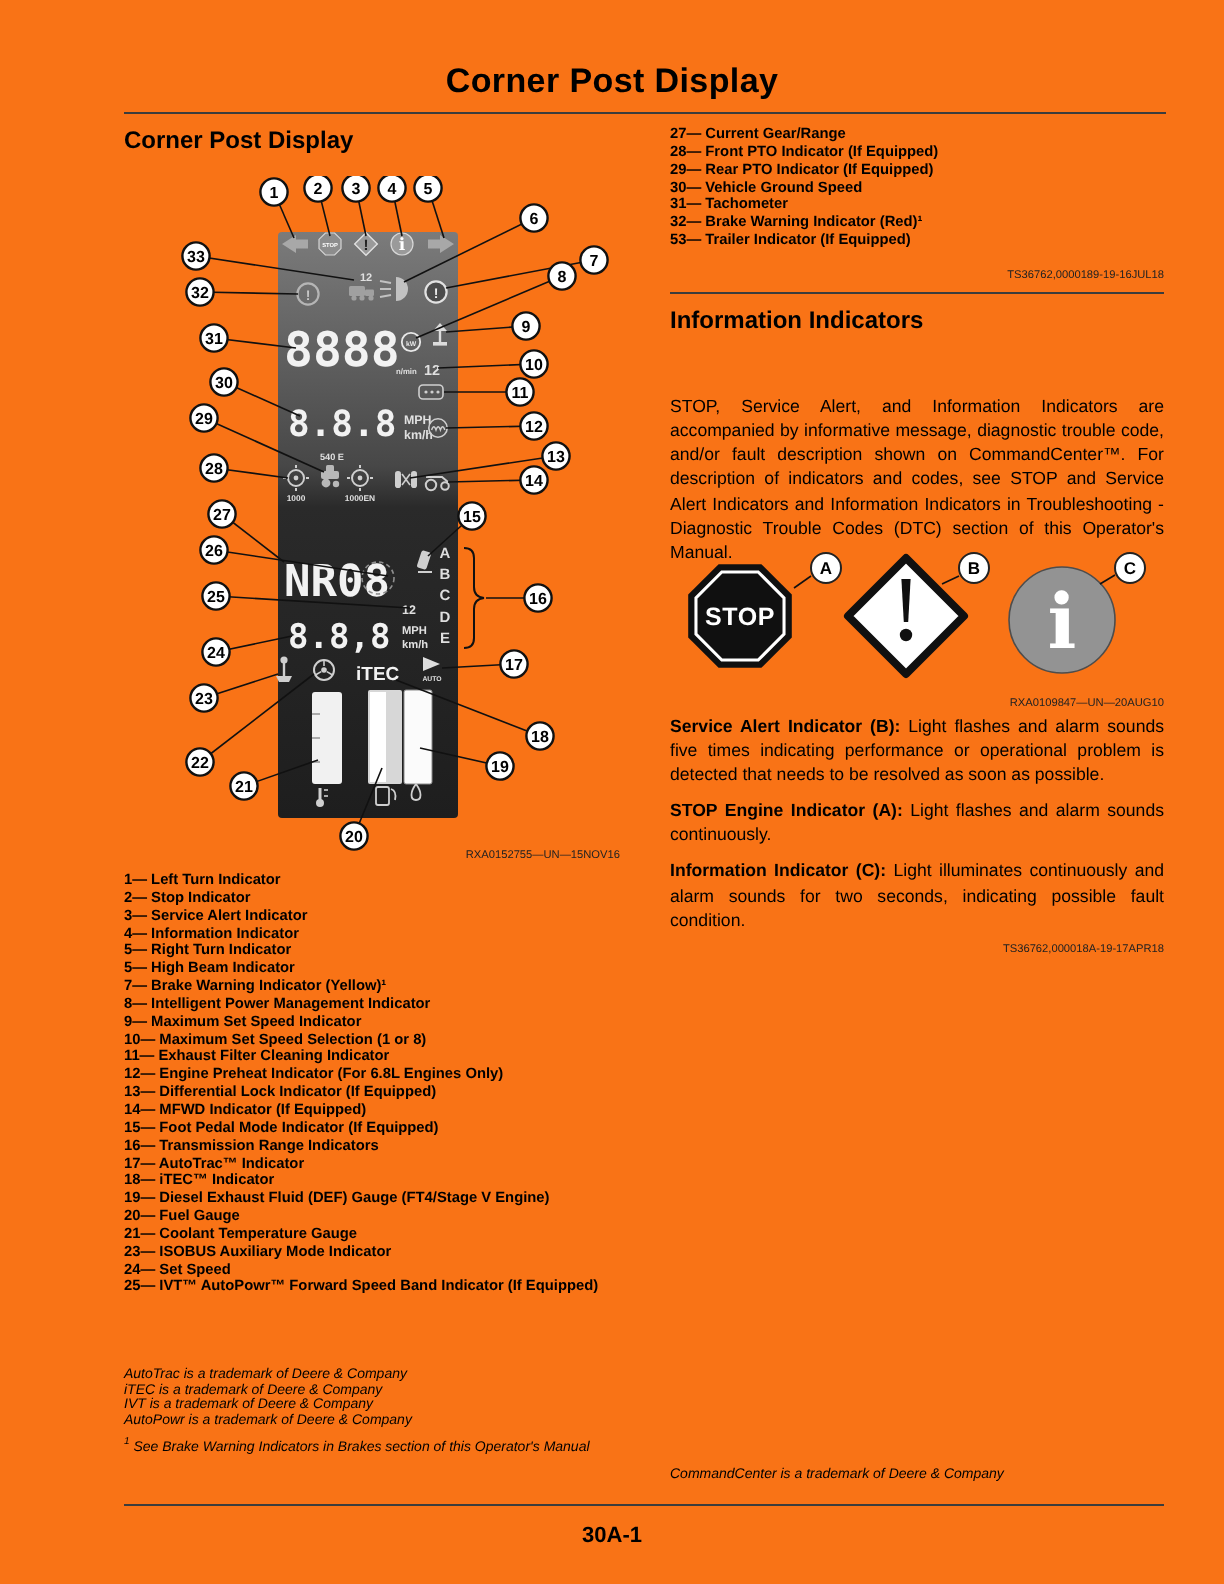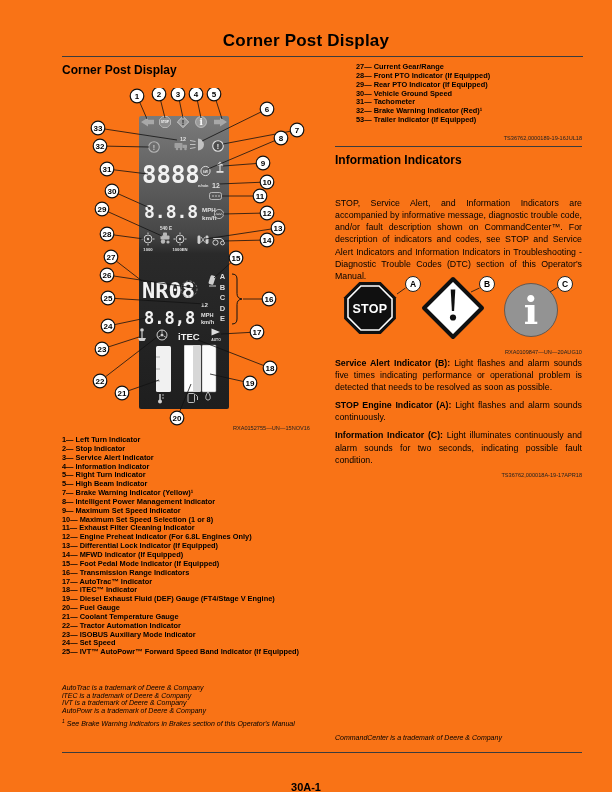--- a/index.html
+++ b/index.html
@@ -9,40 +9,40 @@
               font-size:17px;font-weight:bold;letter-spacing:.2px;}
   .hrule{position:absolute;height:1px;background:#3c3c3c;}
   #title-rule{top:56px;left:62px;width:521px;}
   #rule-right{top:146px;left:335px;width:247px;}
   #bottom-rule{top:752px;left:62px;width:520px;}
   .section-heading{position:absolute;font-size:12px;font-weight:bold;}
   #heading-left{left:62px;top:63px;}
   #heading-info{left:335px;top:153px;}
   .legend{position:absolute;}
   #legend-left{left:62px;top:436px;width:252px;}
-  #legend-right{left:335px;top:63px;width:248px;margin-left:21px;}
+  #legend-right{left:335px;top:63px;width:248px;}
   .legend-item{font-size:7.4px;font-weight:bold;line-height:8.85px;
                padding-left:22px;text-indent:-22px;}
   .doc-code{position:absolute;font-size:5.6px;color:#222;text-align:right;}
   #fig-caption-left{left:62px;top:425px;width:248px;}
   #doc-code-top{left:335px;top:135px;width:247px;}
   #fig-caption-right{left:335px;top:349px;width:247px;}
   #doc-code-bottom{left:335px;top:472px;width:247px;}
   .body-text{font-size:8.8px;line-height:12.15px;text-align:justify;margin:0;}
   #intro{position:absolute;left:335px;top:174px;width:247px;margin-top:23px;}
   #info-paragraphs{position:absolute;left:335px;top:357px;width:247px;}
   #info-paragraphs p{margin:0 0 5.8px 0;}
   .tm-block{position:absolute;}
   #tm-notes{left:62px;top:684px;width:252px;}
   .tm-note{font-size:7px;font-style:italic;line-height:7.7px;}
   #footnote{position:absolute;left:62px;top:718px;width:252px;font-size:7px;
             font-style:italic;line-height:7.9px;padding-left:8px;text-indent:-8px;}
   #footnote sup{font-size:5px;}
   #tm-note-right{left:335px;top:734px;width:247px;}
-  #page-number{position:absolute;top:781px;left:0;width:612px;text-align:center;
+  #page-number{position:absolute;top:762px;left:0;width:612px;text-align:center;
                font-size:11px;font-weight:bold;}
   #display-svg{position:absolute;left:62px;top:88px;}
   #icons-svg{position:absolute;left:335px;top:270px;}
   svg text{user-select:none;}
   .seg{font-family:"DejaVu Sans Mono",monospace;font-weight:bold;fill:#f2f2f2;}
   .dsp-small{fill:#e0e0e0;font-weight:bold;}
 </style>
 </head>
 <body>
 
@@ -356,21 +356,20 @@
       <div class="legend-item">12— Engine Preheat Indicator (For 6.8L Engines Only)</div>
       <div class="legend-item">13— Differential Lock Indicator (If Equipped)</div>
       <div class="legend-item">14— MFWD Indicator (If Equipped)</div>
       <div class="legend-item">15— Foot Pedal Mode Indicator (If Equipped)</div>
       <div class="legend-item">16— Transmission Range Indicators</div>
       <div class="legend-item">17— AutoTrac™ Indicator</div>
       <div class="legend-item">18— iTEC™ Indicator</div>
       <div class="legend-item">19— Diesel Exhaust Fluid (DEF) Gauge (FT4/Stage V Engine)</div>
       <div class="legend-item">20— Fuel Gauge</div>
       <div class="legend-item">21— Coolant Temperature Gauge</div>
-      <div class="legend-item">22— Tractor Automation Indicator</div>
       <div class="legend-item">23— ISOBUS Auxiliary Mode Indicator</div>
       <div class="legend-item">24— Set Speed</div>
       <div class="legend-item">25— IVT™ AutoPowr™ Forward Speed Band Indicator (If Equipped)</div>
     </div>
 
   <div class="tm-block" id="tm-notes">
       <div class="tm-note">AutoTrac is a trademark of Deere &amp; Company</div>
       <div class="tm-note">iTEC is a trademark of Deere &amp; Company</div>
       <div class="tm-note">IVT is a trademark of Deere &amp; Company</div>
       <div class="tm-note">AutoPowr is a trademark of Deere &amp; Company</div>

